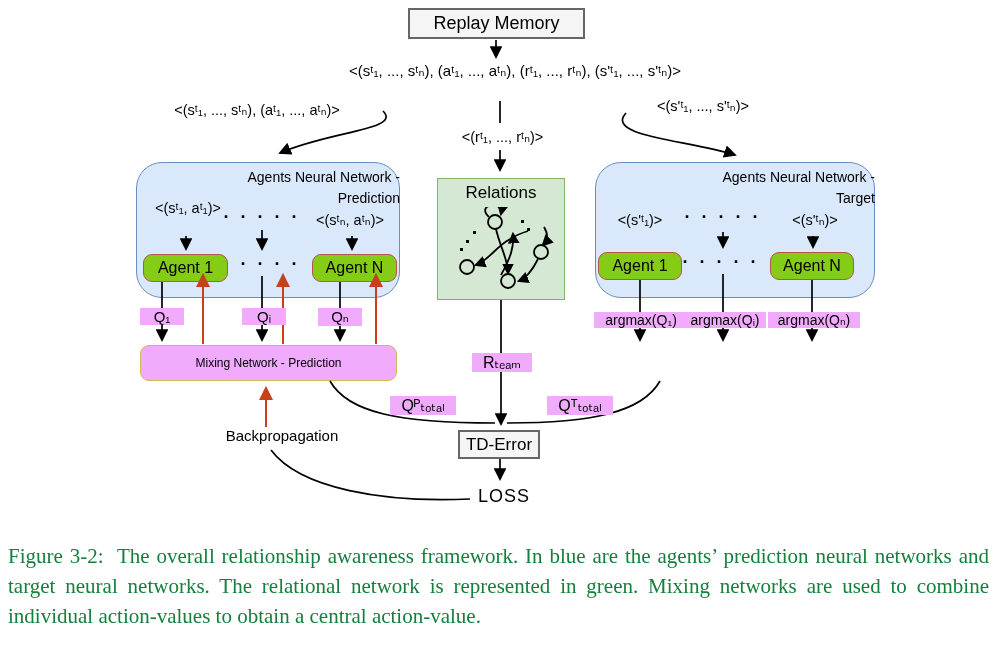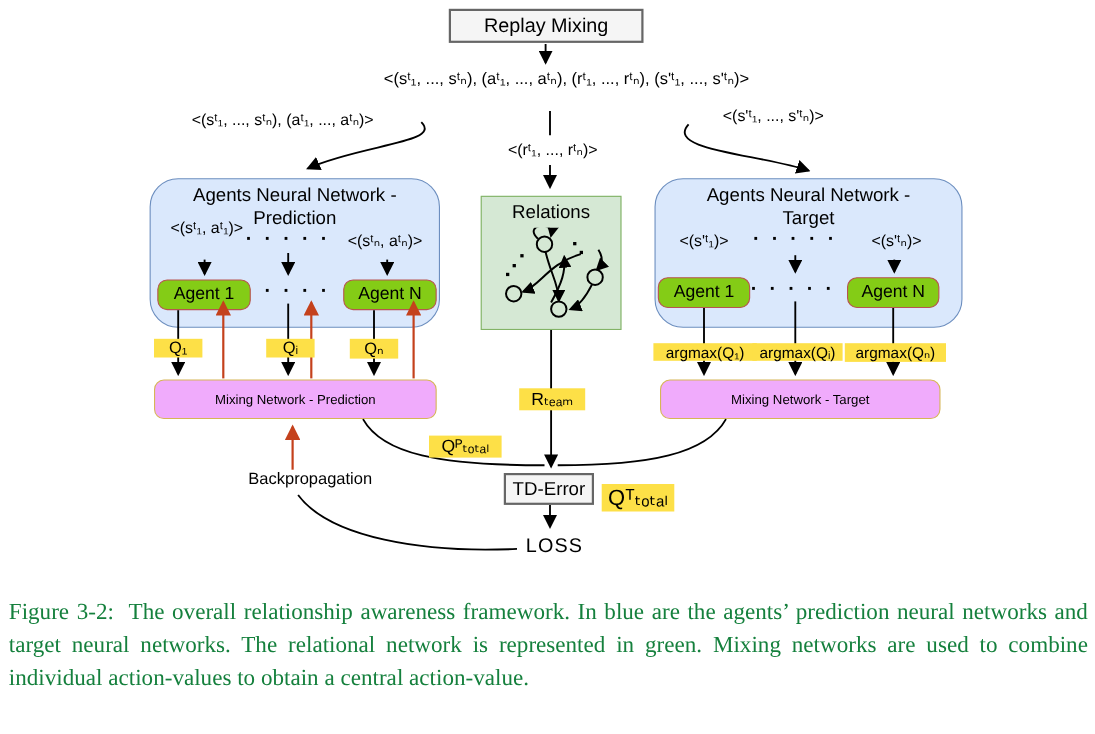--- a/index.html
+++ b/index.html
@@ -9,47 +9,44 @@
   .ctr{text-align:center;}
   .box{position:absolute;box-sizing:border-box;}
   .gray-box{background:#f5f5f5;border:2px solid #666666;display:flex;align-items:center;justify-content:center;}
   .blue-box{background:#dae8fc;border:1.5px solid #6c8ebf;border-radius:26px;}
   .green-box{background:#d5e8d4;border:1.5px solid #82b366;}
   .agent-box{background:#84cc16;border:1.5px solid #b85450;border-radius:9px;
              display:flex;align-items:center;justify-content:center;font-size:16px;}
   .yellow-box{background:#f0abfc;border:1.5px solid #d6b656;border-radius:9px;
               display:flex;align-items:center;justify-content:center;font-size:12px;}
   .tuple{font-size:14.5px;}
-  .boxtitle{font-size:17px;line-height:21px;}
+  .boxtitle{font-size:14px;line-height:21px;text-align:right;}
   .dots{font-size:18px;font-weight:bold;letter-spacing:3px;}
-  .wbg{background:#fde047;padding:0 2px;z-index:6;}
+  .wbg{background:#f0abfc;padding:0 2px;z-index:6;}
   .lbl{font-size:15px;}
   svg.overlay{position:absolute;left:0;top:0;z-index:5;pointer-events:none;}
   #caption{position:absolute;left:8px;top:541px;width:981px;
            font-family:"Liberation Serif","DejaVu Serif",serif;
            font-size:21px;line-height:30px;text-align:justify;color:#15803d;}
 </style>
 </head>
 <body>
 
 <div id="page">
 
   <div class="box gray-box" style="left:408px;top:8px;width:177px;height:31px;font-size:18px;">
-    <span>Replay Mixing</span>
+    <span>Replay Memory</span>
   </div>
 
   <div class="box blue-box" style="left:136px;top:162px;width:264px;height:136px;"></div>
   <div class="box green-box" style="left:437px;top:178px;width:128px;height:122px;"></div>
   <div class="box blue-box" style="left:595px;top:162px;width:280px;height:136px;"></div>
 
   <div class="box yellow-box" style="left:140px;top:345px;width:257px;height:36px;">
     <span>Mixing Network - Prediction</span>
-  </div>
-  <div class="box yellow-box" style="left:600px;top:345px;width:255px;height:36px;">
-    <span>Mixing Network - Target</span>
   </div>
 
   <div class="box gray-box" style="left:458px;top:430px;width:82px;height:29px;font-size:17px;">
     <span>TD-Error</span>
   </div>
 
   <svg class="overlay" width="995" height="667" viewBox="0 0 995 667">
     <defs>
       <marker id="ab" viewBox="0 0 10 10" refX="8.5" refY="5" markerWidth="7.5" markerHeight="7.5" orient="auto">
         <path d="M0,0 L10,5 L0,10 z" fill="#000"></path>
@@ -154,19 +151,19 @@
   <div class="abs ctr lbl wbg" style="left:140px;top:308px;width:40px;">Q₁</div>
   <div class="abs ctr lbl wbg" style="left:242px;top:308px;width:40px;">Qᵢ</div>
   <div class="abs ctr lbl wbg" style="left:318px;top:308px;width:40px;">Qₙ</div>
 
   <div class="abs ctr wbg" style="left:594px;top:312px;width:90px;font-size:14px;">argmax(Q₁)</div>
   <div class="abs ctr wbg" style="left:684px;top:312px;width:78px;font-size:14px;">argmax(Qᵢ)</div>
   <div class="abs ctr wbg" style="left:768px;top:312px;width:88px;font-size:14px;">argmax(Qₙ)</div>
 
   <div class="abs ctr wbg" style="left:472px;top:353px;width:56px;font-size:16px;">Rₜₑₐₘ</div>
   <div class="abs ctr wbg" style="left:390px;top:396px;width:62px;font-size:16px;">Qᴾₜₒₜₐₗ</div>
-  <div class="abs ctr wbg" style="left:547px;top:396px;width:62px;font-size:20px;margin-top:44px;">Qᵀₜₒₜₐₗ</div>
+  <div class="abs ctr wbg" style="left:547px;top:396px;width:62px;font-size:16px;">Qᵀₜₒₜₐₗ</div>
   <div class="abs ctr" style="left:468px;top:486px;width:72px;font-size:18px;letter-spacing:1px;">LOSS</div>
   <div class="abs ctr" style="left:222px;top:427px;width:120px;font-size:15px;">Backpropagation</div>
 
   <div id="caption"><span>Figure 3-2:</span>&nbsp; <span>The overall relationship awareness framework. In blue are the agents’ prediction neural networks and target neural networks. The relational network is represented in green. Mixing networks are used to combine individual action-values to obtain a central action-value.</span></div>
 
 </div>
 
 </body></html>

